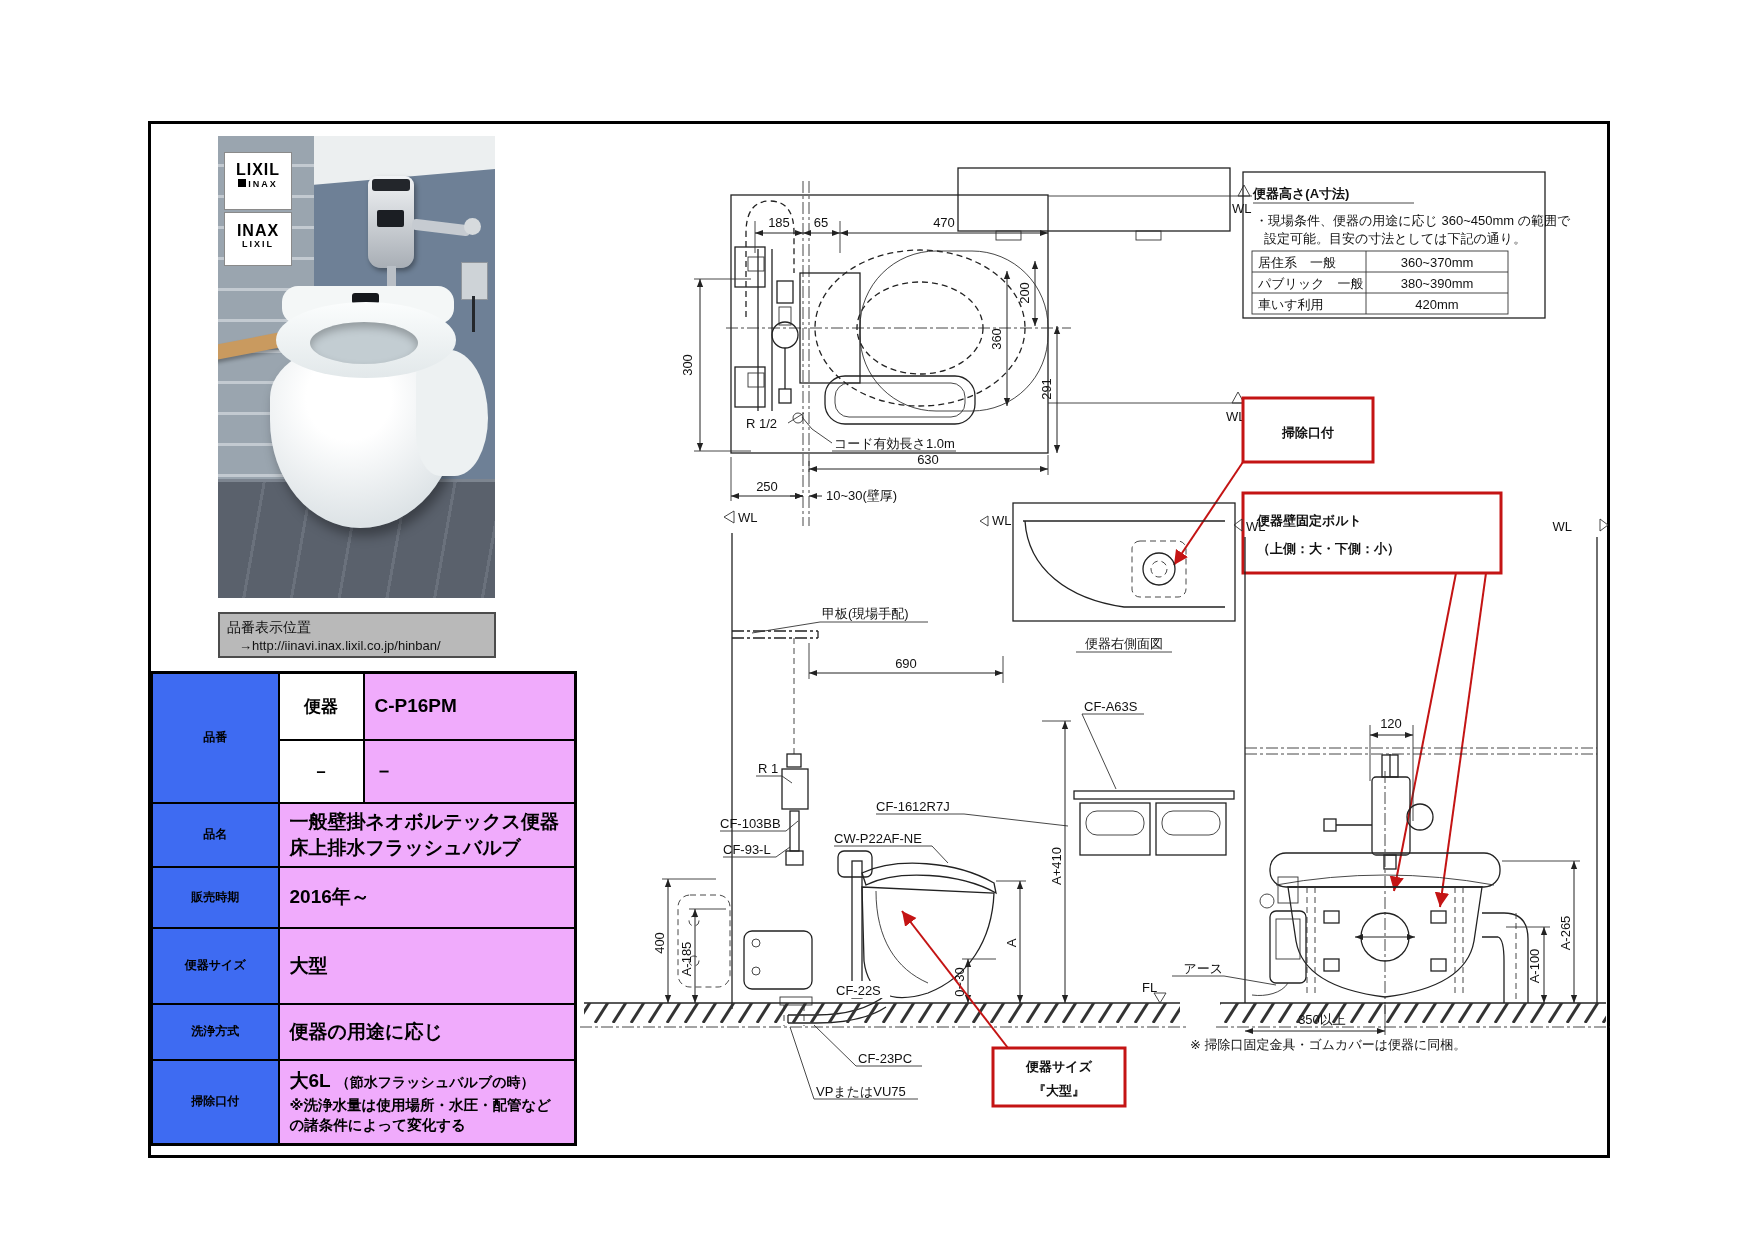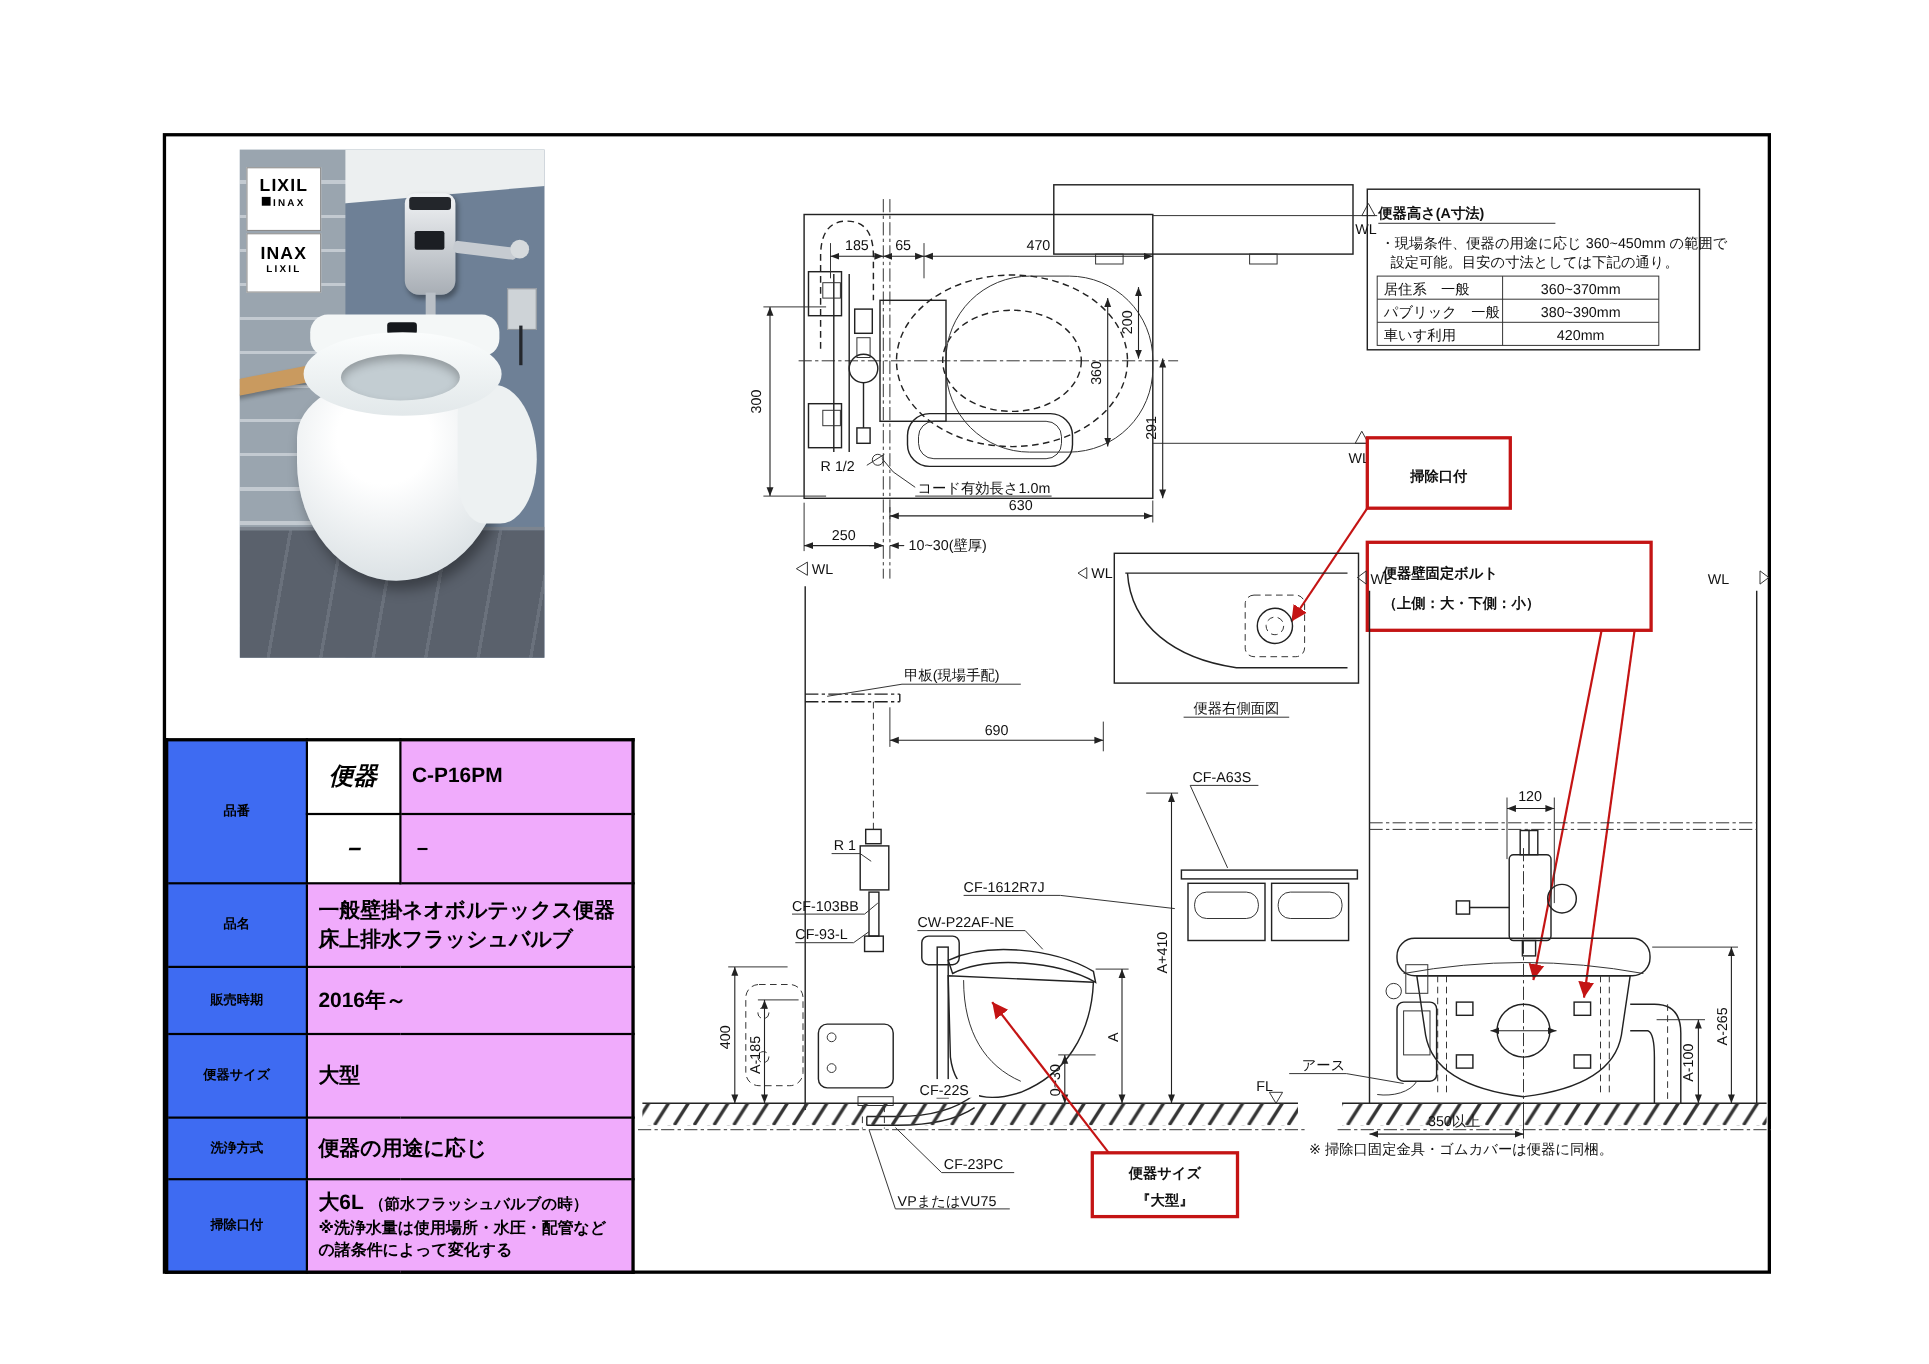--- a/index.html
+++ b/index.html
@@ -47,21 +47,21 @@
   
   .caption-box{position:absolute;left:218px;top:586px;width:278px;height:46px;background:#b9b9b9;
       border:2px solid #4c4c4c;box-sizing:border-box;padding:3px 7px;font-size:14px;line-height:1.45;color:#111;}
   .caption-url{font-size:13px;padding-left:12px;}
 
   
   .spec-table{position:absolute;left:150px;top:645px;border-collapse:collapse;table-layout:fixed;
       border:3px solid #000;}
   .spec-table td{border:2.5px solid #000;font-weight:bold;vertical-align:middle;box-sizing:border-box;}
   .spec-table td.lab{background:#3e6bf2;text-align:center;font-size:12px;width:127px;}
-  .spec-table td.key{text-align:center;font-size:22px;background:#fff;width:85px;font-style:italic;}
+  .spec-table td.key{text-align:center;font-size:17px;background:#fff;width:85px;}
   .spec-table td.val{font-size:19px;background:#f0abfc;padding:2px 10px;width:212px;}
   .suiryou-paren{font-size:14px;font-family:Liberation Serif, serif;}
   .suiryou-note{font-weight:bold;font-size:14.5px;line-height:1.35;margin-top:2px;}
 
   
   .drawings{position:absolute;left:576px;top:95px;}
   .ln{stroke:#222;fill:none;stroke-width:1.3;}
   .tn{stroke:#333;fill:none;stroke-width:0.9;}
   .dsh{stroke-dasharray:6 4;}
   .dd{stroke-dasharray:12 3 3 3;}
@@ -106,33 +106,37 @@
     <div class="logo-box logo1">
       <div class="logo-big">LIXIL</div>
       <div class="logo-small"><span class="sq"></span><span>INAX</span></div>
     </div>
     <div class="logo-box logo2">
       <div class="logo-big">INAX</div>
       <div class="logo-small">LIXIL</div>
     </div>
   </div>
 
+  <div class="caption-box">
+    <div>品番表示位置</div>
+    <div class="caption-url">→http://iinavi.inax.lixil.co.jp/hinban/</div>
+  </div>
 
   <table class="spec-table">
     <tbody>
         <tr style="height:67px">
       <td class="lab" rowspan="2">品番</td>
       <td class="key">便器</td>
       <td class="val">C-P16PM</td>
     </tr>
     <tr style="height:63px">
       <td class="key">－</td>
       <td class="val">－</td>
     </tr>
-    <tr style="height:76px">
+    <tr style="height:64px">
       <td class="lab">品名</td>
       <td class="val" colspan="2">
         <div>一般壁掛ネオボルテックス便器</div>
         <div>床上排水フラッシュバルブ</div>
       </td>
     </tr>
     <tr style="height:61px">
       <td class="lab">販売時期</td>
       <td class="val" colspan="2">2016年～</td>
     </tr>

